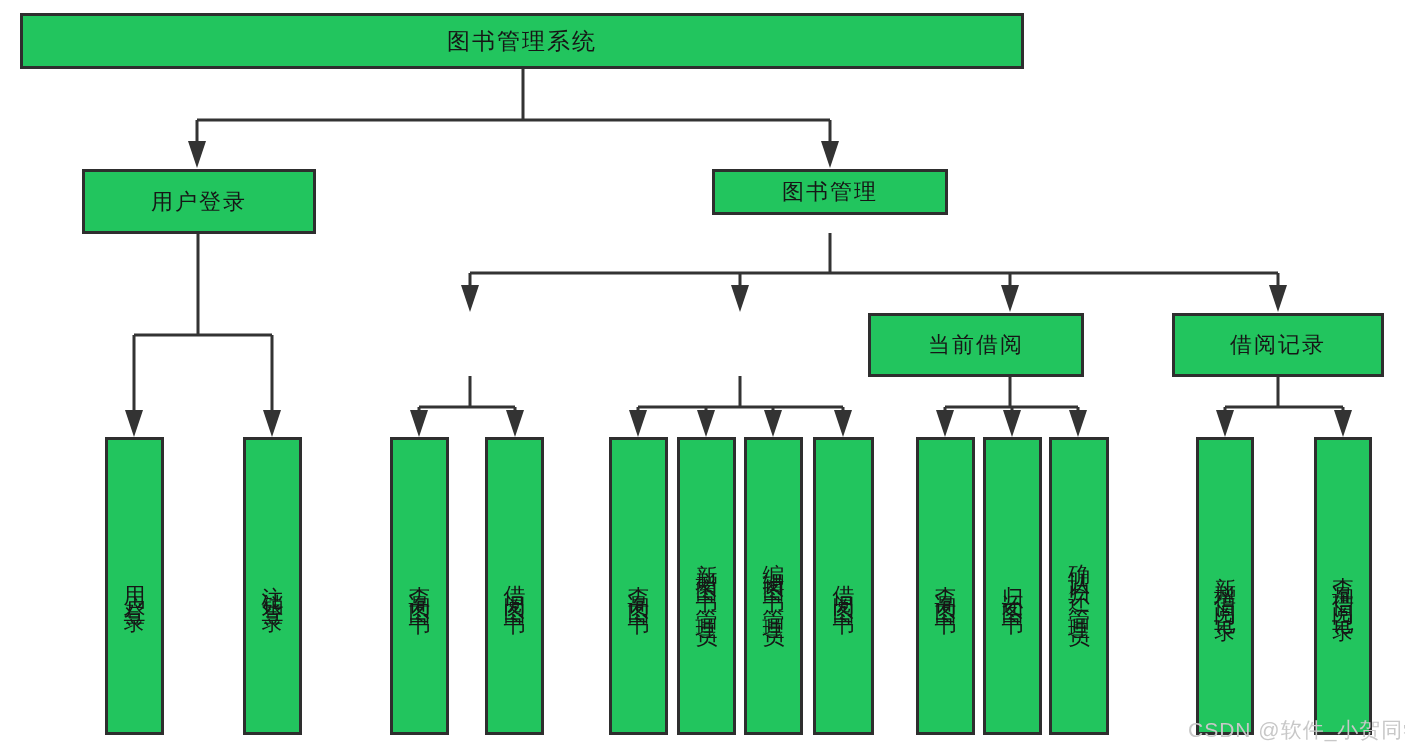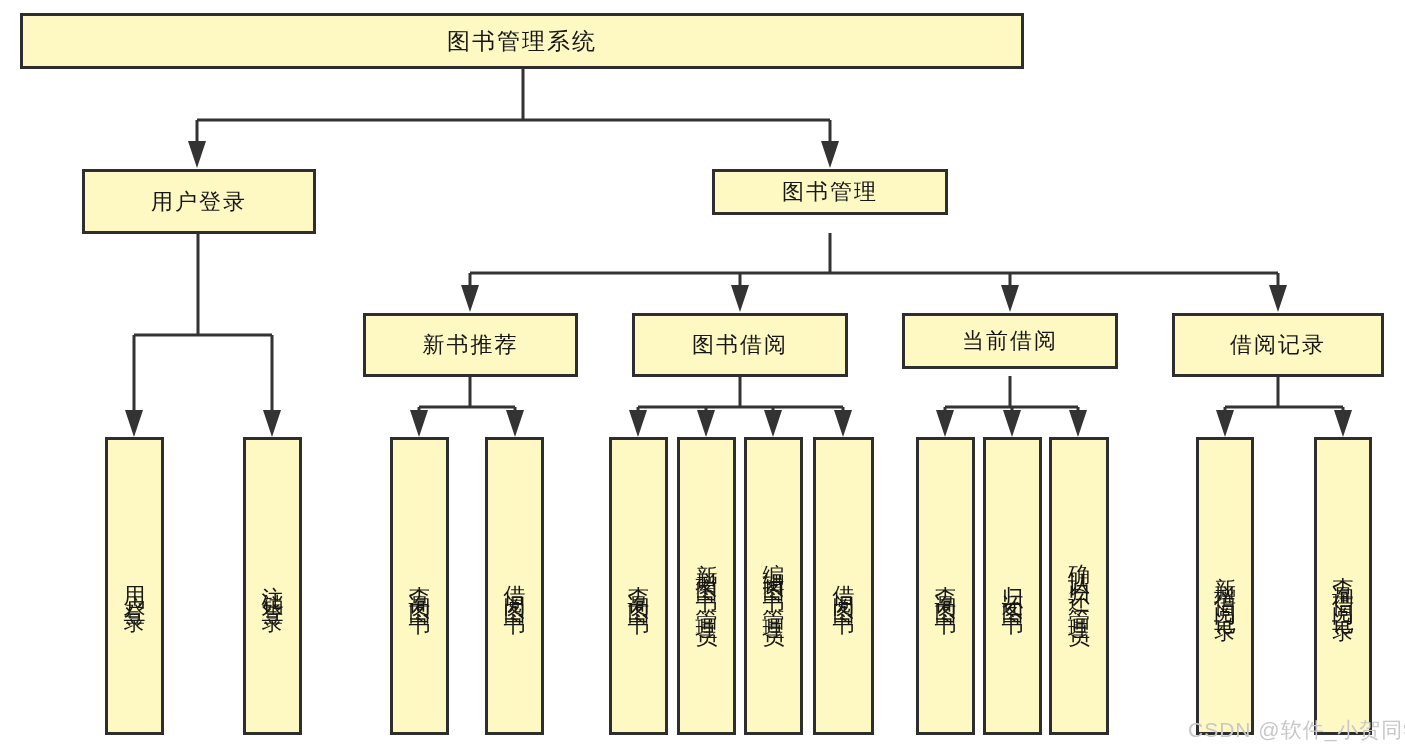--- a/index.html
+++ b/index.html
@@ -2,31 +2,31 @@
 <html><head>
 <meta charset="utf-8">
 <style>
   html,body { margin:0; padding:0; background:#ffffff; }
   .stage {
     position:relative; width:1405px; height:747px; background:#ffffff;
     font-family:"Liberation Sans", sans-serif; overflow:hidden;
   }
   svg.wires { position:absolute; left:0; top:0; z-index:1; }
   .box {
-    position:absolute; box-sizing:border-box; background:#fef9c3;
+    position:absolute; box-sizing:border-box; background:#22c55e;
     border:3px solid #2e2e2e; color:#161616;
     display:flex; align-items:center; justify-content:center;
     font-size:22px; letter-spacing:2px; z-index:2; text-align:center;
   }
   .root  { left:20px;  top:13px;  width:1004px; height:56px; font-size:23px; }
   .l2a   { left:82px;  top:169px; width:234px;  height:65px; }
   .l2b   { left:712px; top:169px; width:236px;  height:46px; }
   .l3a   { left:363px; top:313px; width:215px;  height:64px; }
   .l3b   { left:632px; top:313px; width:216px;  height:64px; }
-  .l3c   { left:902px; top:313px; width:216px;  height:56px; }
+  .l3c   { left:868px; top:313px; width:216px;  height:64px; }
   .l3d   { left:1172px;top:313px; width:212px;  height:64px; }
   .leaf {
     top:437px; height:298px; width:59px;
     writing-mode:vertical-lr; text-orientation:mixed;
     letter-spacing:9px; font-size:22px; line-height:1;
   }
   .lf0  { left:105px; }
   .lf1  { left:243px; }
   .lf2  { left:390px; }
   .lf3  { left:485px; }
@@ -69,22 +69,20 @@
       M936 410 L954 410 L945 437 Z  M1003 410 L1021 410 L1012 437 Z
       M1069 410 L1087 410 L1078 437 Z
       M1216 410 L1234 410 L1225 437 Z  M1334 410 L1352 410 L1343 437 Z"></path>
   </svg>
 
   <div class="box root">图书管理系统</div>
 
   <div class="box l2a">用户登录</div>
   <div class="box l2b">图书管理</div>
 
-  <div class="box l3a">新书推荐</div>
-  <div class="box l3b">图书借阅</div>
   <div class="box l3c">当前借阅</div>
   <div class="box l3d">借阅记录</div>
 
   <div class="box leaf lf0">用户登录</div>
   <div class="box leaf lf1">注销登录</div>
   <div class="box leaf lf2">查询图书</div>
   <div class="box leaf lf3">借阅图书</div>
   <div class="box leaf lf4">查询图书</div>
   <div class="box leaf lf5">新增图书（管理员）</div>
   <div class="box leaf lf6">编辑图书（管理员）</div>

